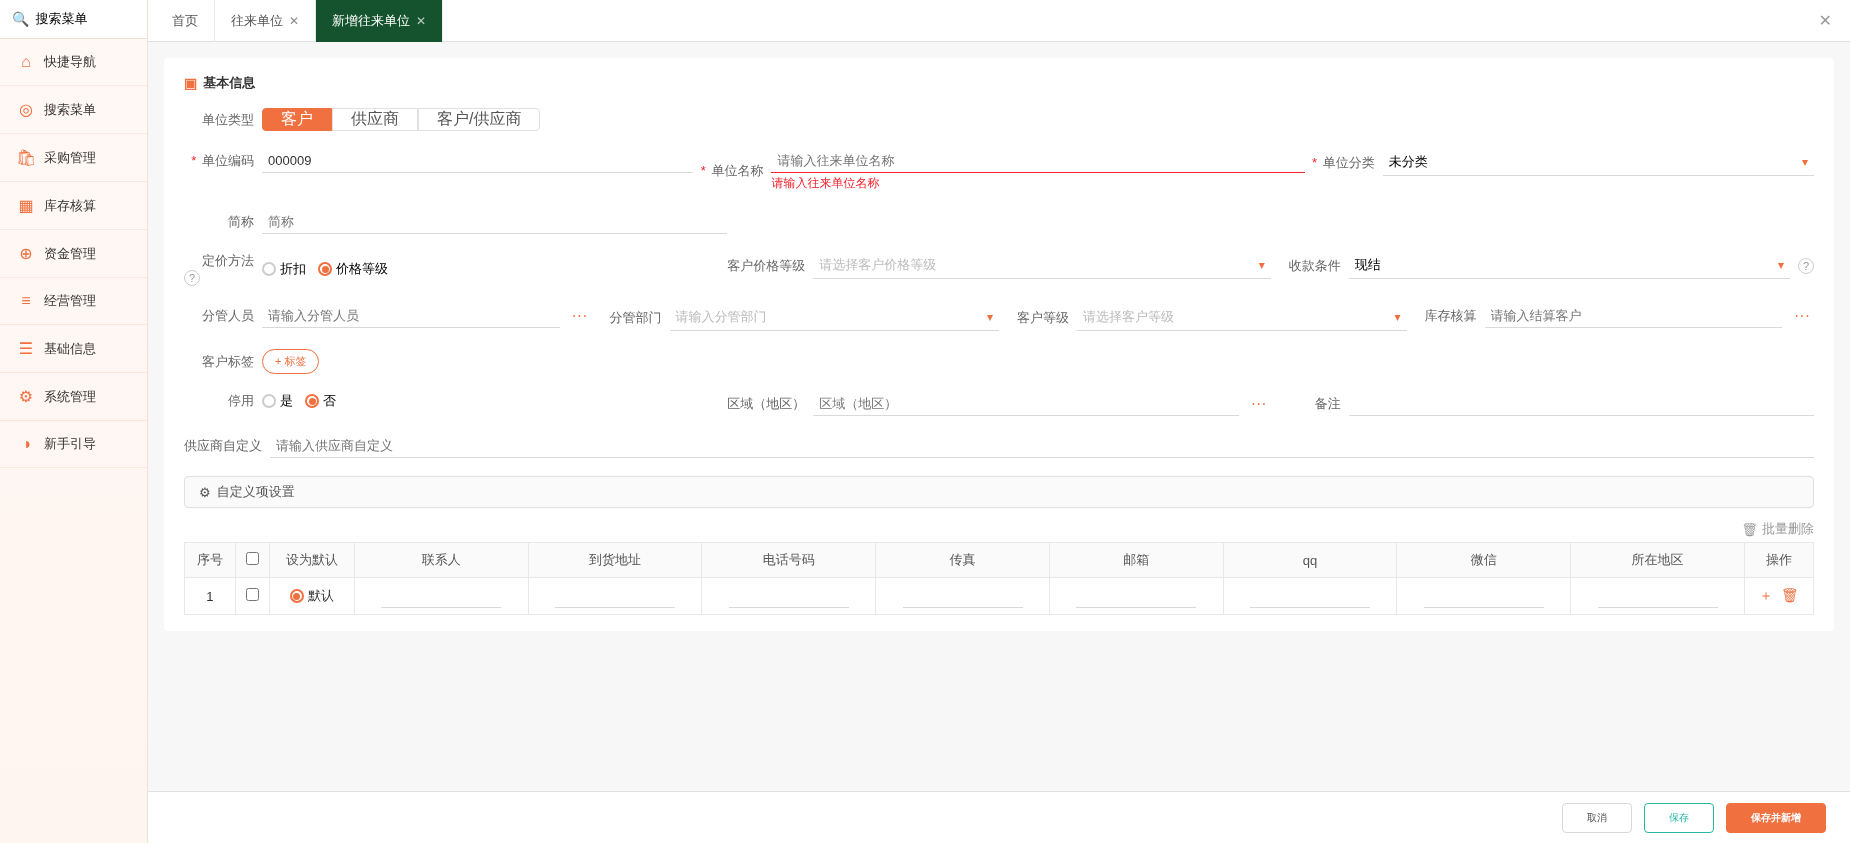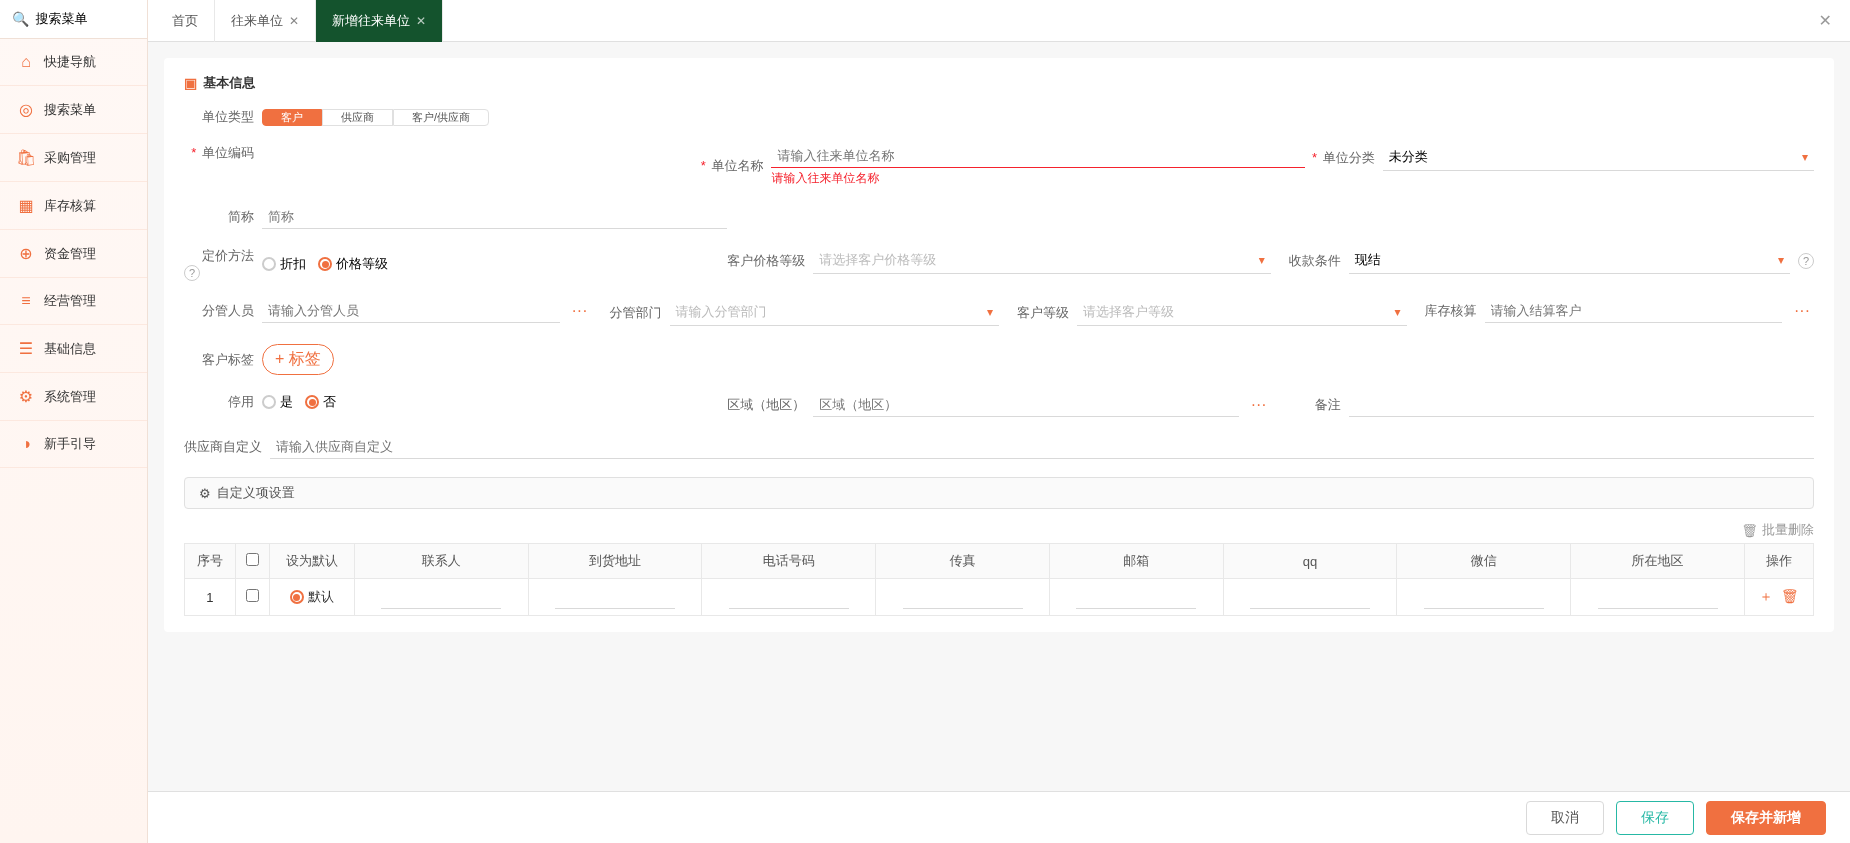--- a/index.html
+++ b/index.html
@@ -145,21 +145,21 @@
     .chevron { color: #f07040; font-size: 12px; }
 
     
     .type-btn-group { display: flex; gap: 0; }
     .type-btn {
       padding: 0 18px;
       border: 1px solid #e0e0e0;
       background: #fff;
       cursor: pointer;
       color: #555;
-      font-size: 11px;
+      font-size: 16px;
     }
     .type-btn.active { background: #f07040; color: #fff; border-color: #f07040; }
     .type-btn:first-child { border-radius: 4px 0 0 4px; }
     .type-btn:last-child { border-radius: 0 4px 4px 0; }
 
     
     .radio-group { display: flex; align-items: center; gap: 12px; }
     .radio-item { display: flex; align-items: center; gap: 4px; cursor: pointer; }
     .radio-circle {
       width: 14px; height: 14px; border-radius: 50%; border: 2px solid #ccc;
@@ -167,21 +167,21 @@
     }
     .radio-circle.checked { border-color: #f07040; }
     .radio-circle.checked::after {
       content: ''; width: 7px; height: 7px; border-radius: 50%; background: #f07040;
     }
 
     
     .tag-btn {
       display: flex; align-items: center; gap: 4px;
       padding: 4px 12px; border: 1px solid #f07040; border-radius: 16px;
-      color: #f07040; cursor: pointer; background: #fff; font-size: 16px;
+      color: #f07040; cursor: pointer; background: #fff; font-size: 11px;
     }
 
     
     .more-btn { color: #f07040; cursor: pointer; padding: 0 4px; font-size: 16px; }
 
     
     .help-icon {
       width: 16px; height: 16px; border-radius: 50%; border: 1px solid #ccc;
       display: flex; align-items: center; justify-content: center; font-size: 11px;
       color: #999; cursor: pointer; flex-shrink: 0;
@@ -206,21 +206,21 @@
     }
     .batch-delete { display: flex; justify-content: flex-end; margin-bottom: 4px; }
     .batch-delete-btn { display: flex; align-items: center; gap: 4px; color: #999; font-size: 12px; cursor: pointer; }
 
     
     .bottom-bar {
       height: 52px; background: #fff; border-top: 1px solid #e0e0e0;
       display: flex; align-items: center; justify-content: flex-end;
       padding: 0 24px; gap: 12px; flex-shrink: 0;
     }
-    .btn { padding: 7px 24px; border-radius: 4px; cursor: pointer; font-size: 14px; border: 1px solid #d9d9d9; }
+    .btn { padding: 7px 24px; border-radius: 4px; cursor: pointer; font-size: 10px; border: 1px solid #d9d9d9; }
     .btn-cancel { background: #fff; color: #555; }
     .btn-save { background: #fff; color: #26b8a5; border-color: #26b8a5; }
     .btn-save-new { background: #f07040; color: #fff; border-color: #f07040; font-weight: bold; }
 
     .action-icons { display: flex; gap: 8px; justify-content: center; }
     .action-icon { color: #f07040; cursor: pointer; font-size: 14px; }
 
     .info-icon { color: #f07040; font-size: 14px; }
   </style>
 </head>
@@ -303,20 +303,21 @@
           </div>
         </div>
       </div>
 
       <div class="form-row">
         <div class="form-field">
           <span class="form-label">
             <span class="required-star">*</span>
             <span>单位编码</span>
           </span>
+          <input class="form-input" type="text" value="000009" style="">
         </div>
         <div class="form-field" style="flex:1.2">
           <span class="form-label">
             <span class="required-star">*</span>
             <span>单位名称</span>
           </span>
           <div style="flex:1; display:flex; flex-direction:column;">
             <input class="form-input error" type="text" placeholder="请输入往来单位名称" style="">
             <span class="error-msg">请输入往来单位名称</span>
           </div>

